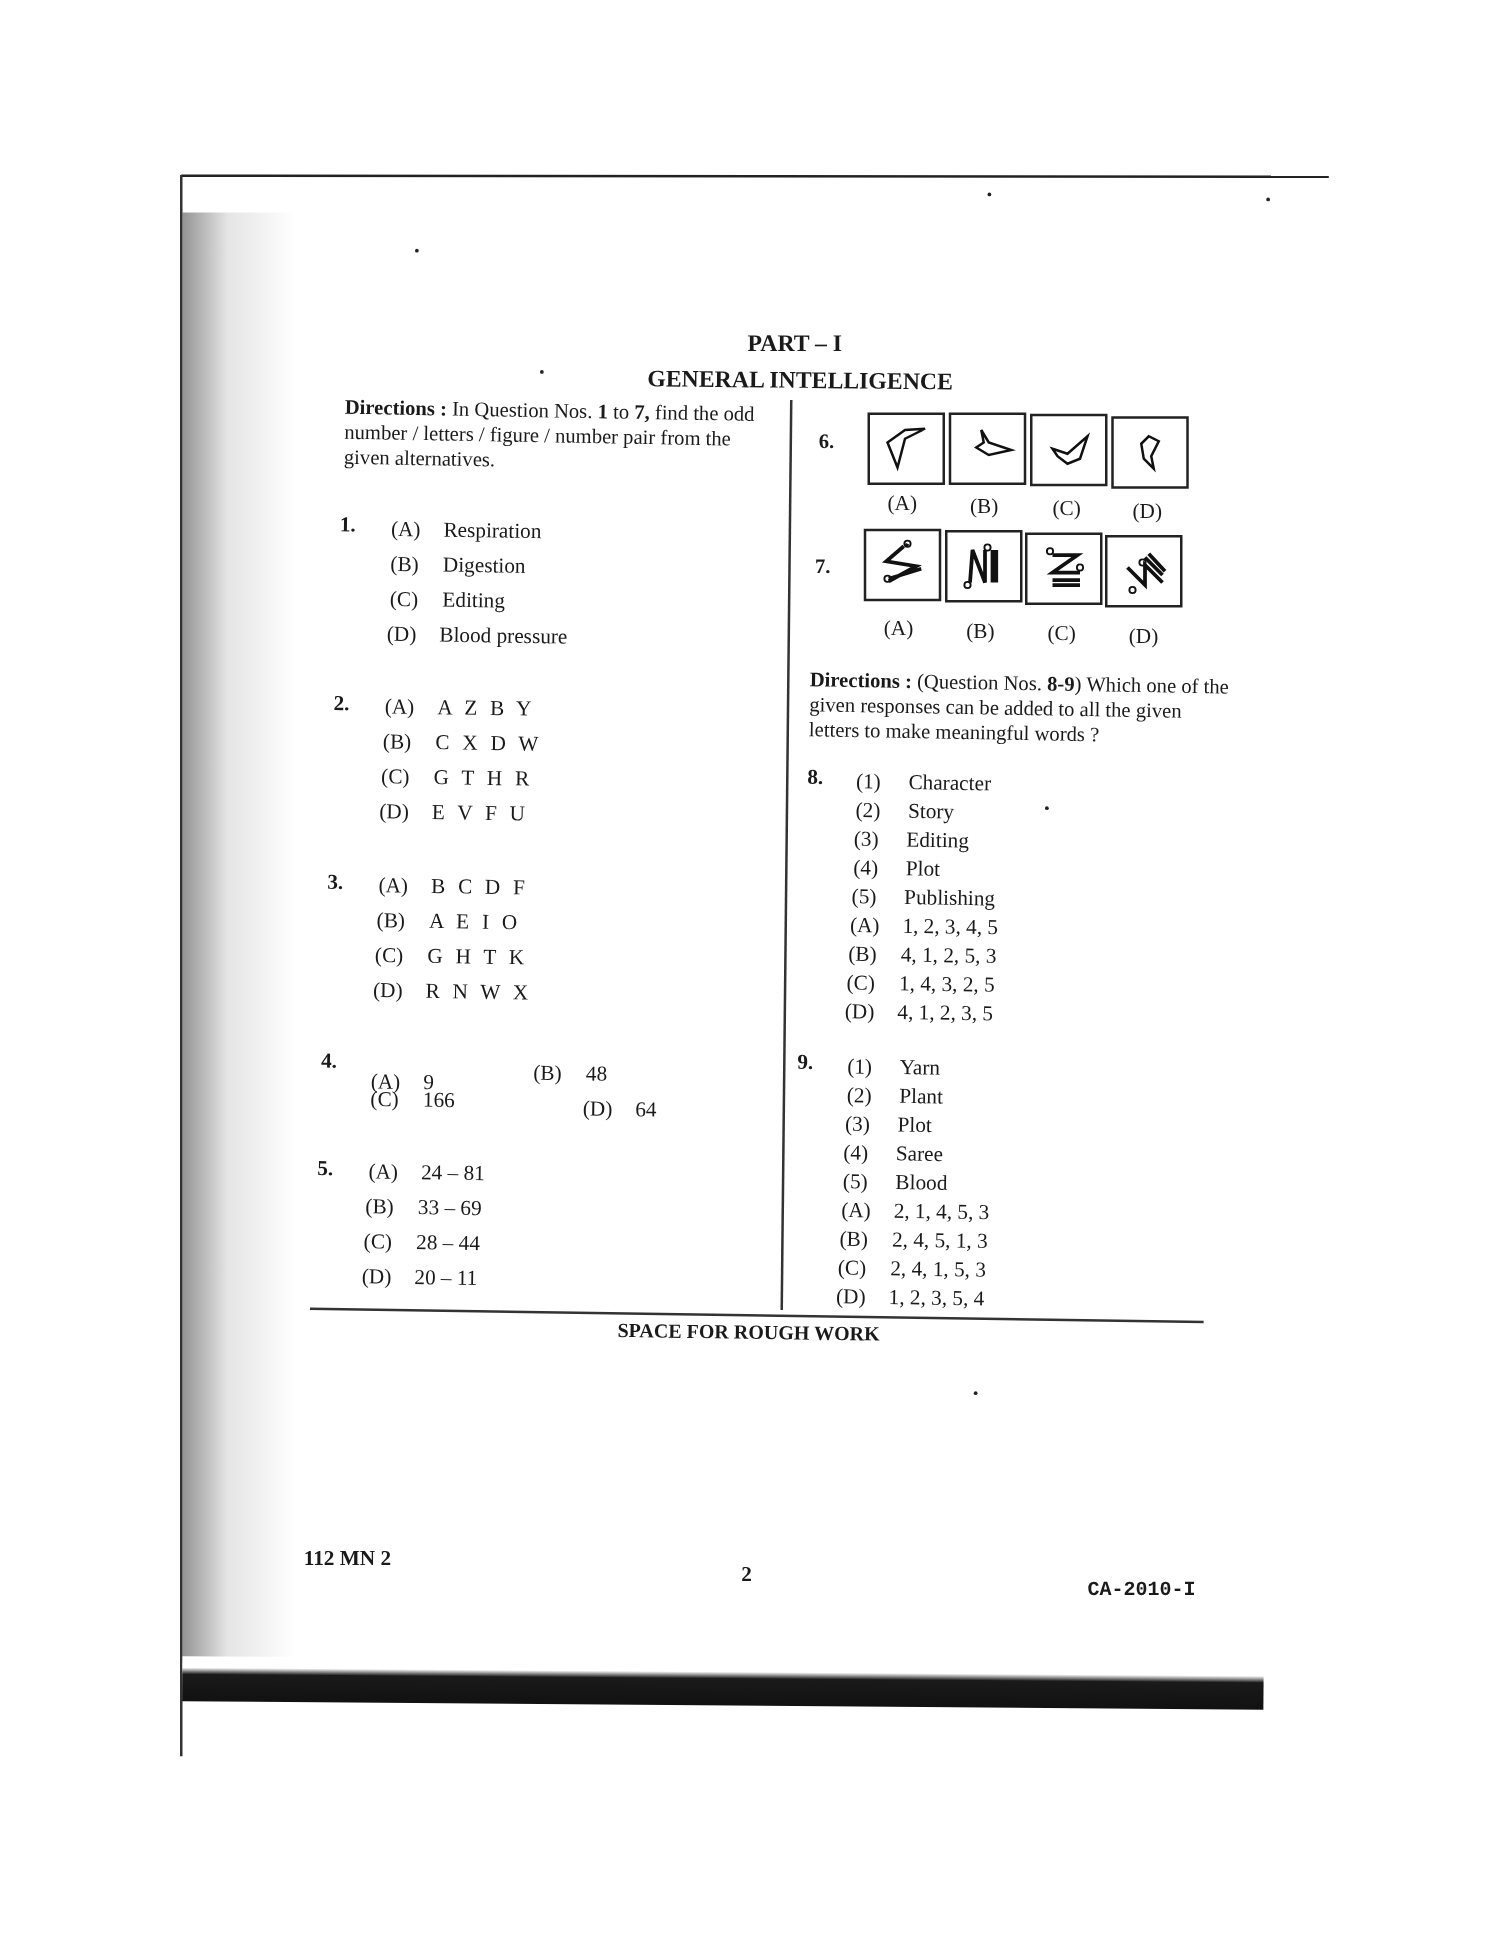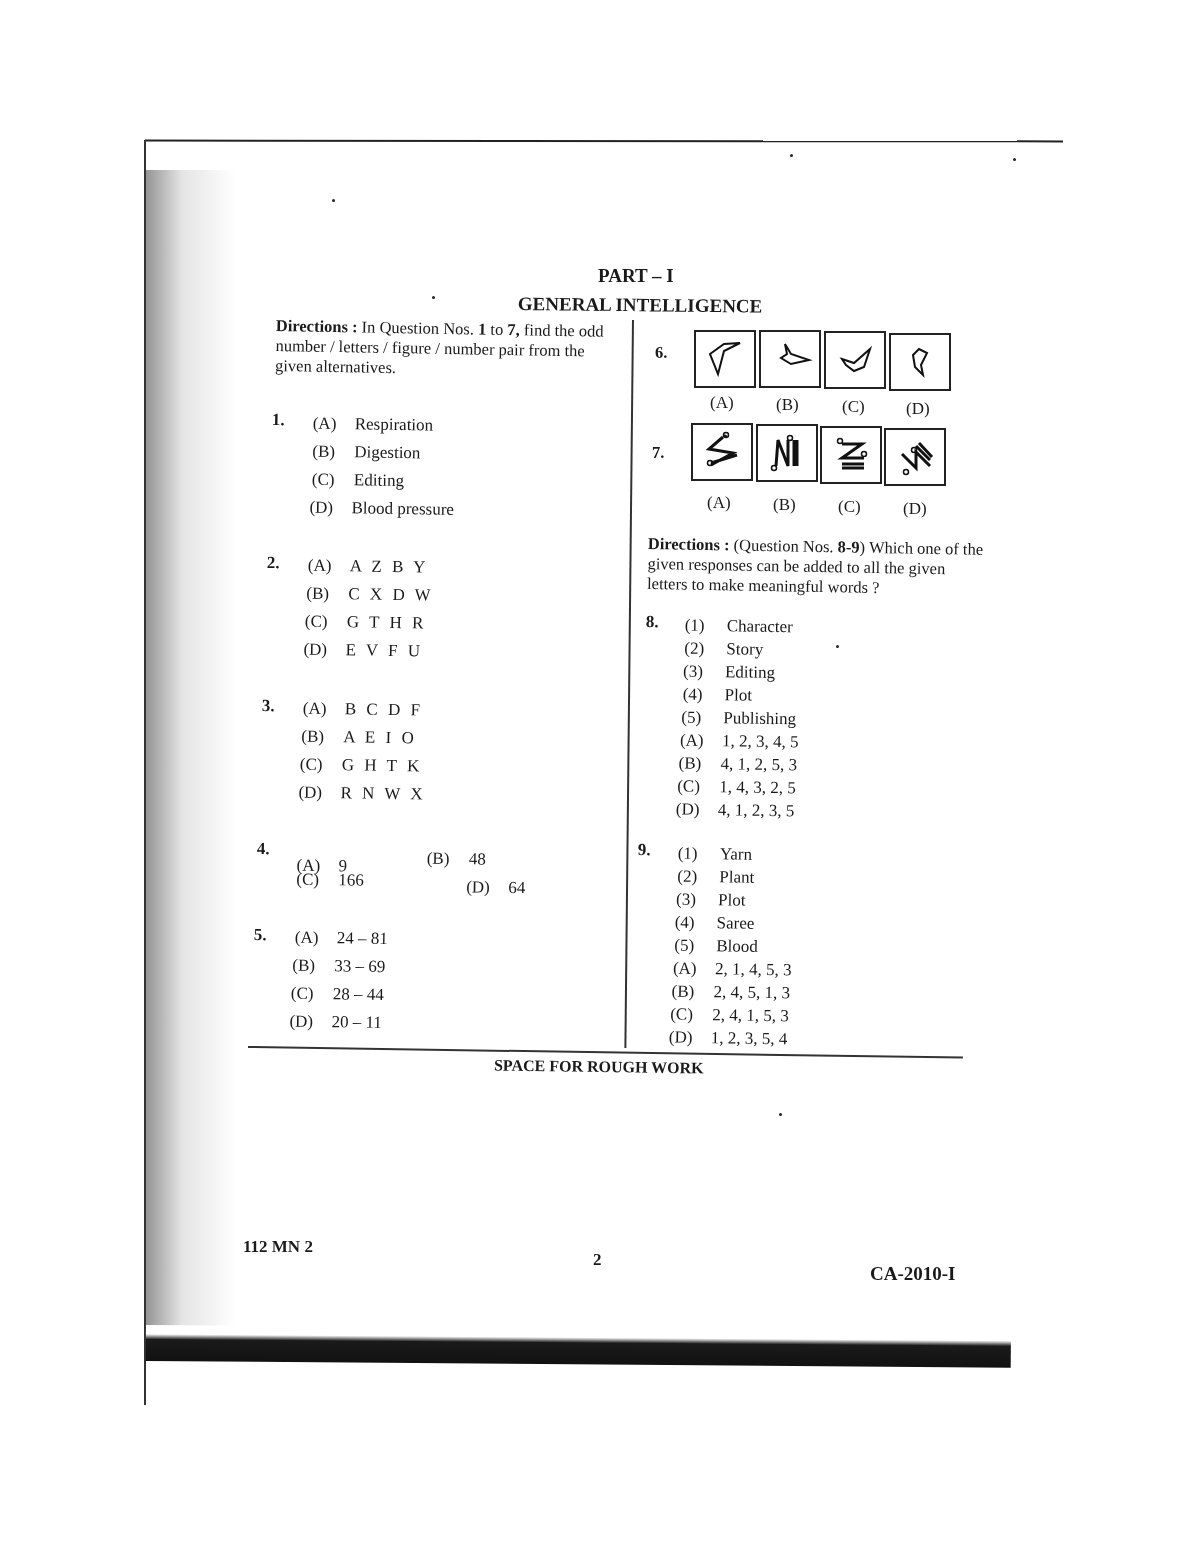--- a/index.html
+++ b/index.html
@@ -22,21 +22,21 @@
   .row { position:absolute; white-space:nowrap; font-size:17px; }
   .lbl { display:inline-block; width:42px; }
   .letters { letter-spacing:3px; }
   .figbox { position:absolute; width:58px; height:54px; border:2px solid #222; background:#fff; }
   .figbox svg { width:100%; height:100%; }
   .figlbl { position:absolute; font-size:17px; }
   .bottom-rule { position:absolute; left:248px; top:1045px; width:715px; height:2px; background:#333; transform:rotate(1.9deg); transform-origin:left top; }
   .rough { left:494px; top:1058px; font-size:16px; font-weight:bold; transform:rotate(0.8deg); }
   .footer-left { left:243px; top:1237px; font-size:17px; font-weight:bold; }
   .footer-mid { left:593px; top:1250px; font-size:17px; font-weight:bold; }
-  .footer-right { left:870px; top:1263px; font-size:19px; font-weight:bold; }
+  .footer-right { left:870px; top:1263px; font-size:16px; font-weight:bold;font-family:Liberation Mono, monospace; }
   .speck { position:absolute; width:3px; height:3px; border-radius:50%; background:#222; }
 </style>
 </head>
 <body>
 
 <div class="left-shadow"></div>
 <div class="page-top-line"></div>
 <div class="page-left-line"></div>
 <div class="page-bottom-band"></div>
 

